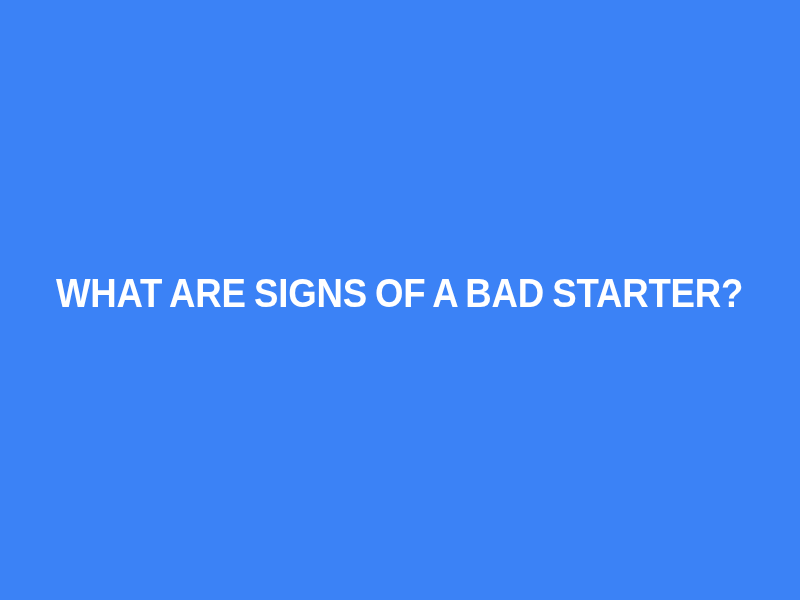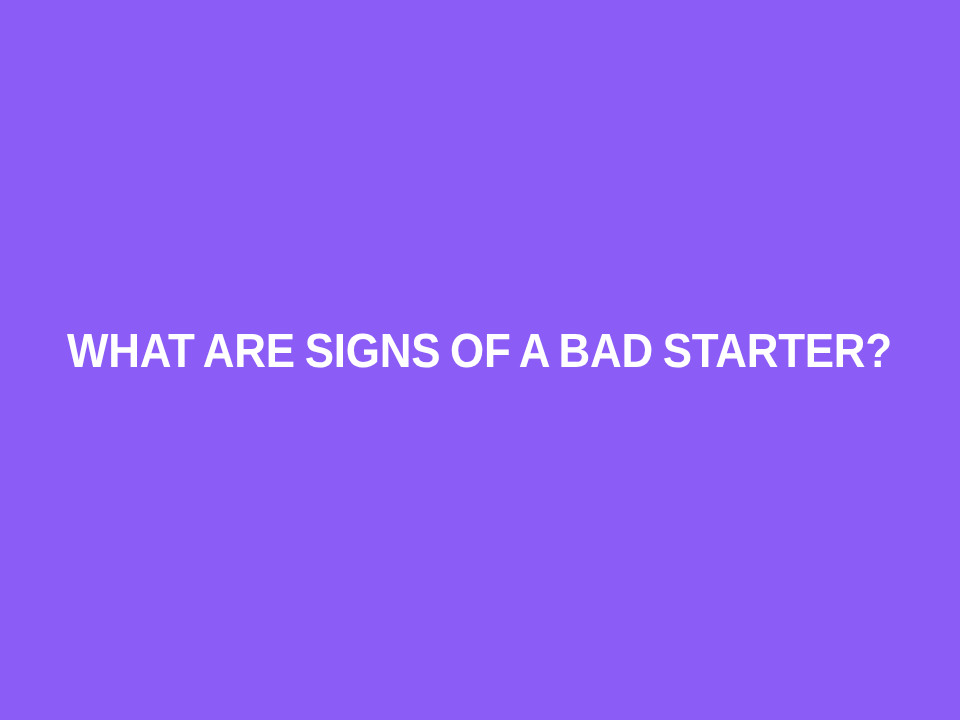--- a/index.html
+++ b/index.html
@@ -14,21 +14,21 @@
     overflow: hidden;
     font-family: "Liberation Sans", sans-serif;
     background: #2b7fb8;
   }
 
   .hero-card {
     position: relative;
     box-sizing: border-box;
     width: 800px;
     height: 600px;
-    background-color: #8b5cf6;
+    background-color: #3b82f6;
     display: flex;
     align-items: center;
     justify-content: center;
   }
 
   .hero-inner {
     width: 100%;
     
     transform: translateY(-6px);
     display: flex;

